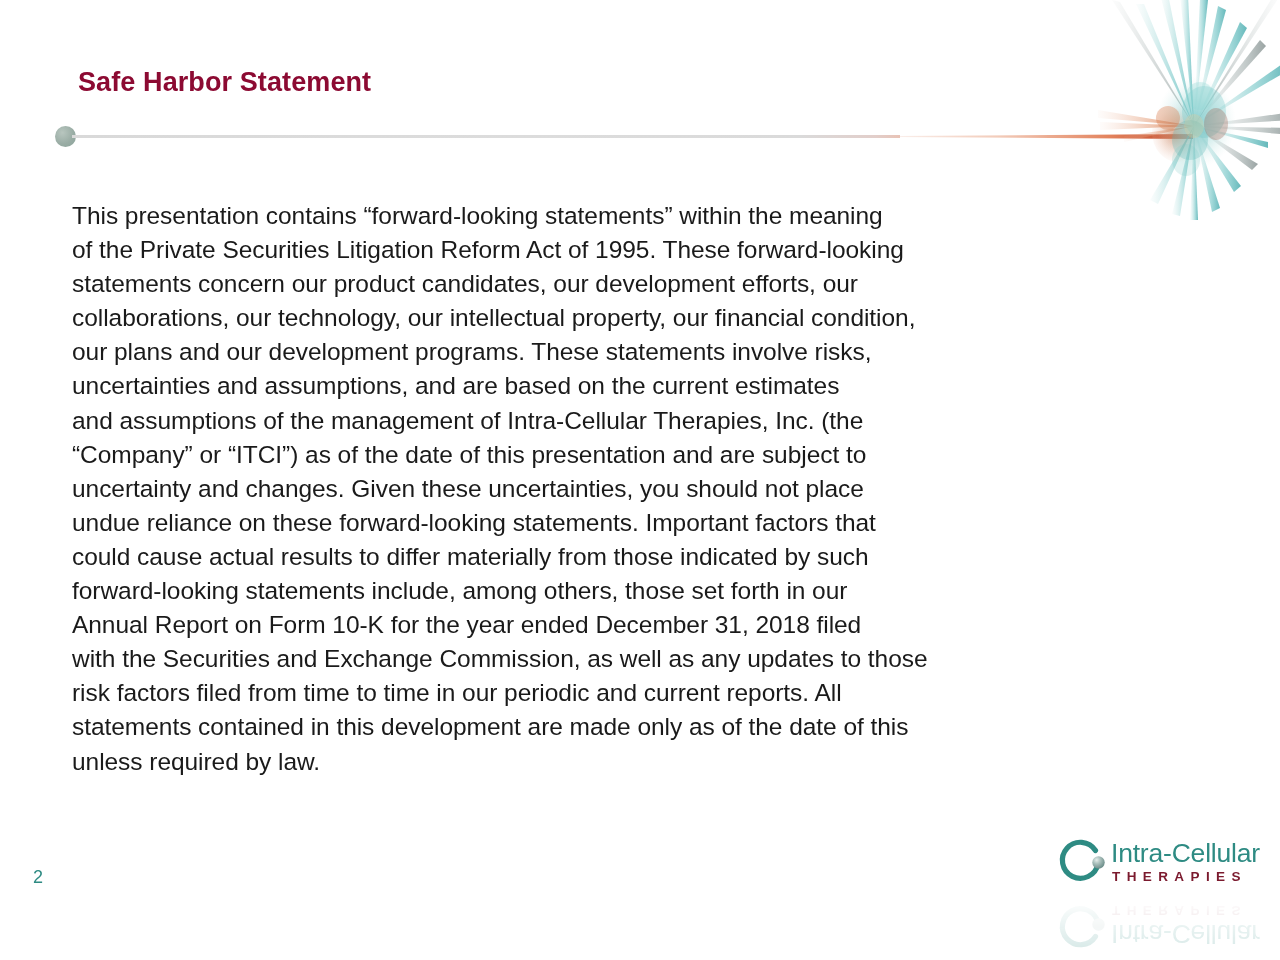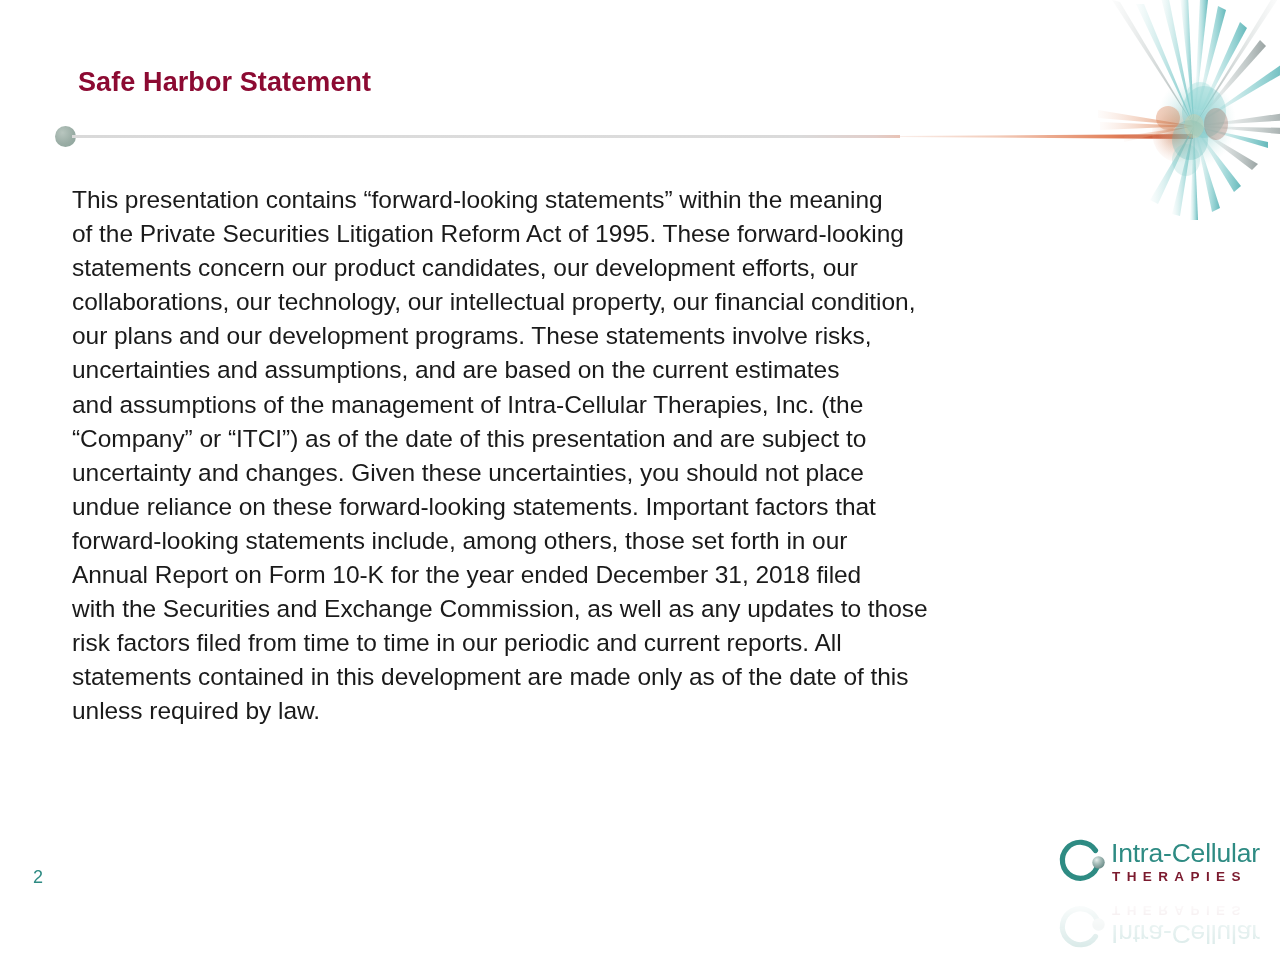--- a/index.html
+++ b/index.html
@@ -90,21 +90,21 @@
     top: -6px;
     width: 196px;
     height: 230px;
     pointer-events: none;
   }
 
   
   #body-text {
     position: absolute;
     left: 72px;
-    top: 183px;
+    top: 199px;
     width: 1010px;
     font-size: 24.5px;
     line-height: 34.1px;
     color: #1a1a1a;
     letter-spacing: -0.05px;
   }
   #body-text .line {
     white-space: pre;
     display: block;
   }
@@ -267,20 +267,21 @@
     <span class="line">This presentation contains “forward-looking statements” within the meaning</span>
     <span class="line">of the Private Securities Litigation Reform Act of 1995. These forward-looking</span>
     <span class="line">statements concern our product candidates, our development efforts, our</span>
     <span class="line">collaborations, our technology, our intellectual property, our financial condition,</span>
     <span class="line">our plans and our development programs. These statements involve risks,</span>
     <span class="line">uncertainties and assumptions, and are based on the current estimates</span>
     <span class="line">and assumptions of the management of Intra-Cellular Therapies, Inc. (the</span>
     <span class="line">“Company” or “ITCI”) as of the date of this presentation and are subject to</span>
     <span class="line">uncertainty and changes. Given these uncertainties, you should not place</span>
     <span class="line">undue reliance on these forward-looking statements. Important factors that</span>
+    <span class="line">could cause actual results to differ materially from those indicated by such</span>
     <span class="line">forward-looking statements include, among others, those set forth in our</span>
     <span class="line">Annual Report on Form 10-K for the year ended December 31, 2018 filed</span>
     <span class="line">with the Securities and Exchange Commission, as well as any updates to those</span>
     <span class="line">risk factors filed from time to time in our periodic and current reports. All</span>
     <span class="line">statements contained in this development are made only as of the date of this</span>
     <span class="line">unless required by law.</span>
   </div>
 
   <div id="page-number">2</div>
 

